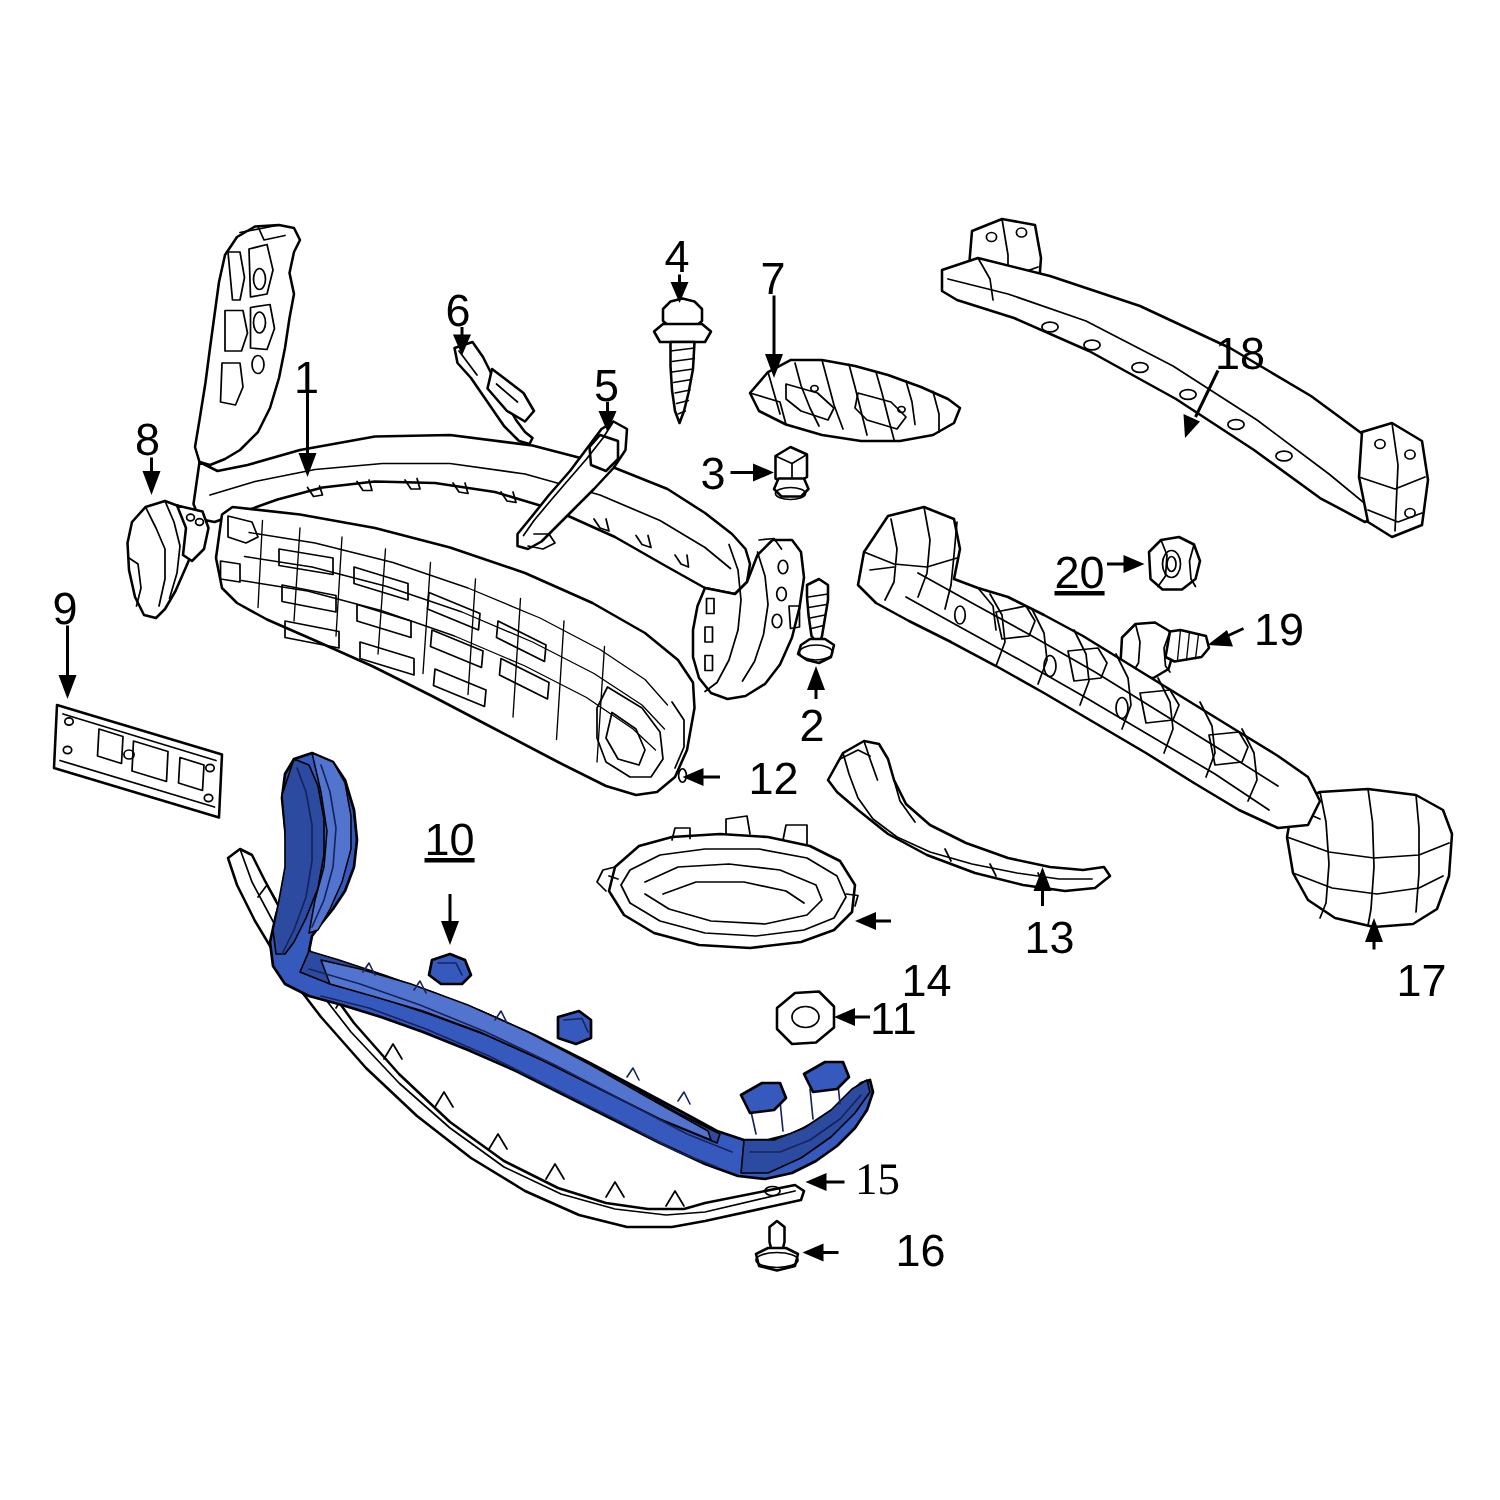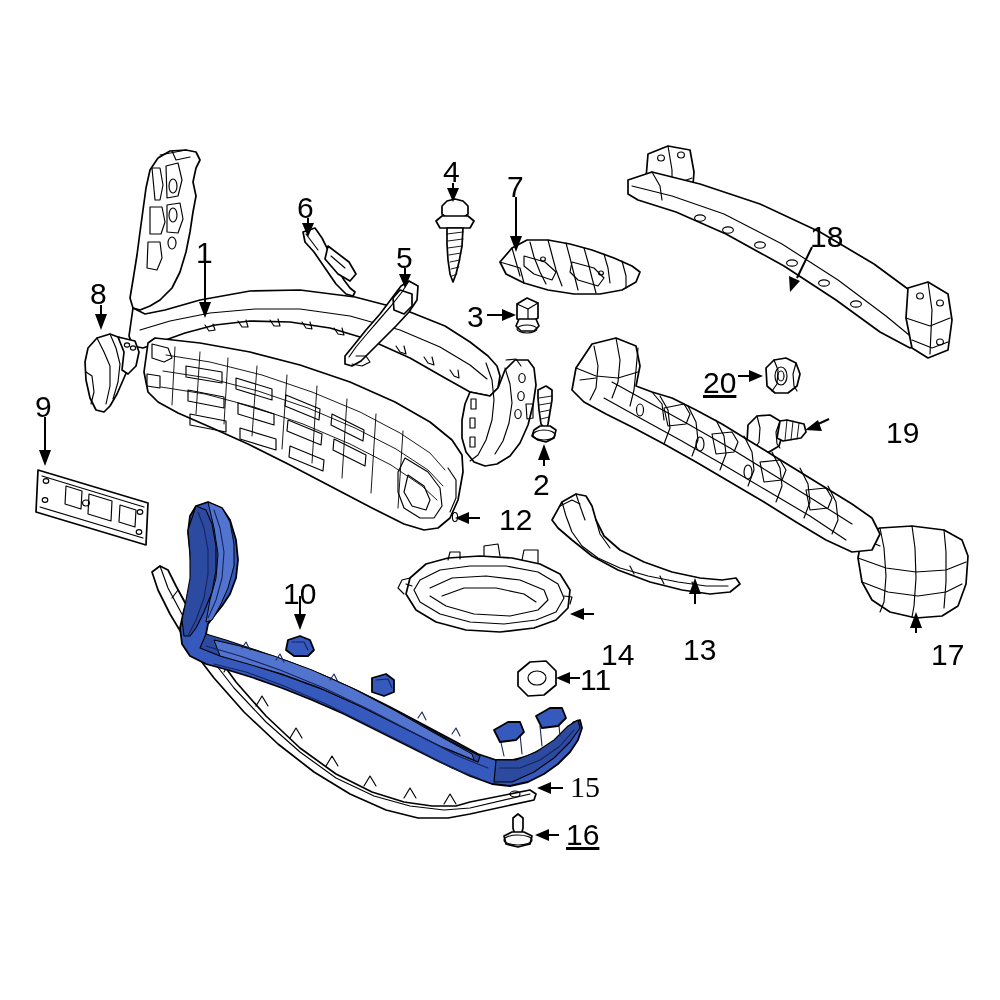--- a/index.html
+++ b/index.html
@@ -542,25 +542,25 @@
 
   <div class="callout-num" style="left:196px; top:238px;">1</div>
   <div class="callout-num" style="left:533px; top:470px;">2</div>
   <div class="callout-num" style="left:467px; top:302px;">3</div>
   <div class="callout-num" style="left:443px; top:157px;">4</div>
   <div class="callout-num" style="left:396px; top:243px;">5</div>
   <div class="callout-num" style="left:297px; top:193px;">6</div>
   <div class="callout-num" style="left:507px; top:172px;">7</div>
   <div class="callout-num" style="left:90px; top:279px;">8</div>
   <div class="callout-num" style="left:35px; top:392px;">9</div>
-  <div class="callout-num" style="left:283px; top:579px;">10</div>
+  <div class="callout-num" style="left:283px; top:546px;text-decoration:underline;">10</div>
   <div class="callout-num" style="left:580px; top:665px;">11</div>
   <div class="callout-num" style="left:499px; top:505px;">12</div>
-  <div class="callout-num" style="left:683px; top:611px;margin-top:24px;">13</div>
+  <div class="callout-num" style="left:683px; top:611px;">13</div>
   <div class="callout-num" style="left:601px; top:601px;margin-top:39px;">14</div>
   <div class="callout-num" style="left:570px; top:772px;font-family:Liberation Serif, serif;">15</div>
-  <div class="callout-num" style="left:566px; top:820px;text-decoration:underline;">16</div>
+  <div class="callout-num" style="left:597px; top:820px;">16</div>
   <div class="callout-num" style="left:903px; top:640px;margin-left:28px;">17</div>
   <div class="callout-num" style="left:810px; top:222px;">18</div>
-  <div class="callout-num" style="left:886px; top:406px;margin-top:12px;">19</div>
+  <div class="callout-num" style="left:836px; top:406px;">19</div>
   <div class="callout-num" style="left:703px; top:368px;text-decoration:underline;">20</div>
 
 </div>
 
 </body></html>

